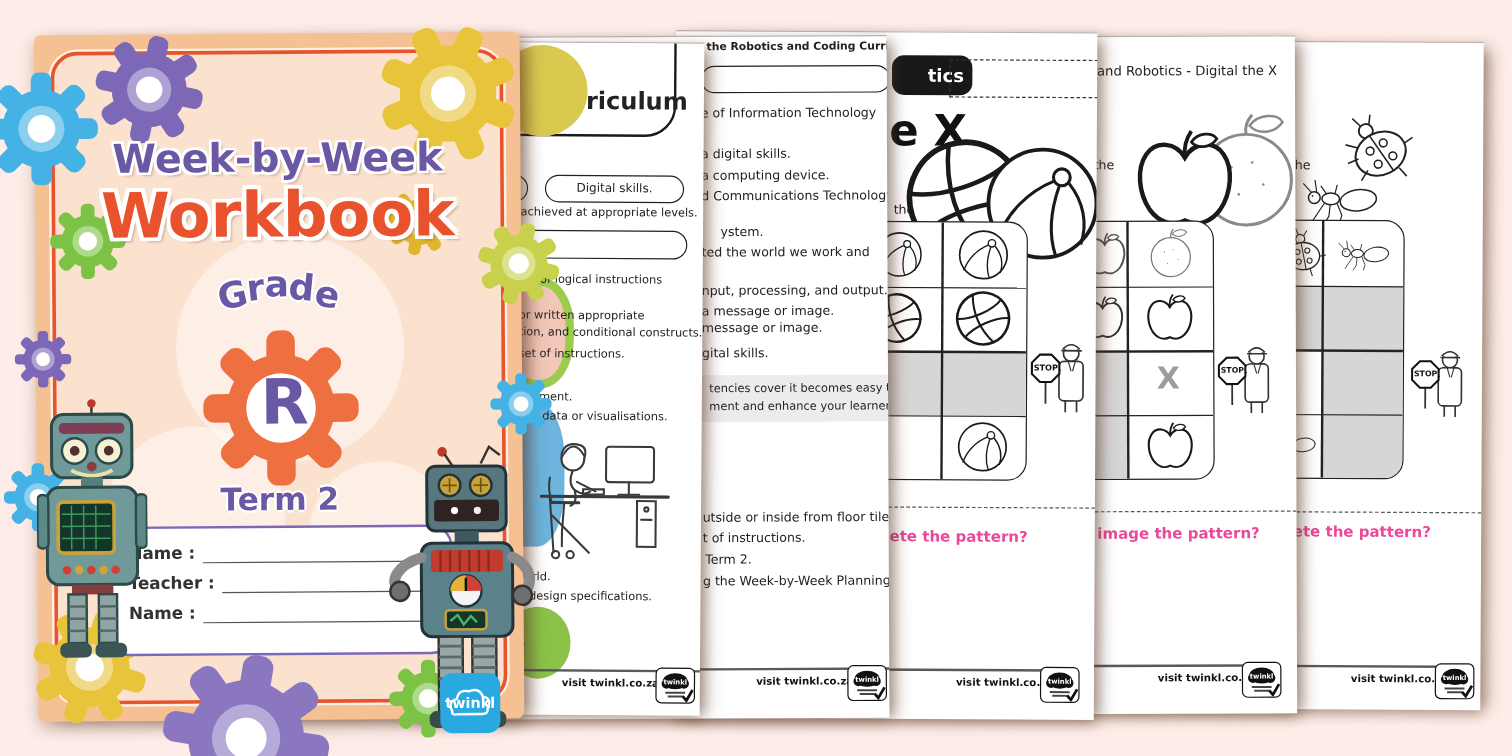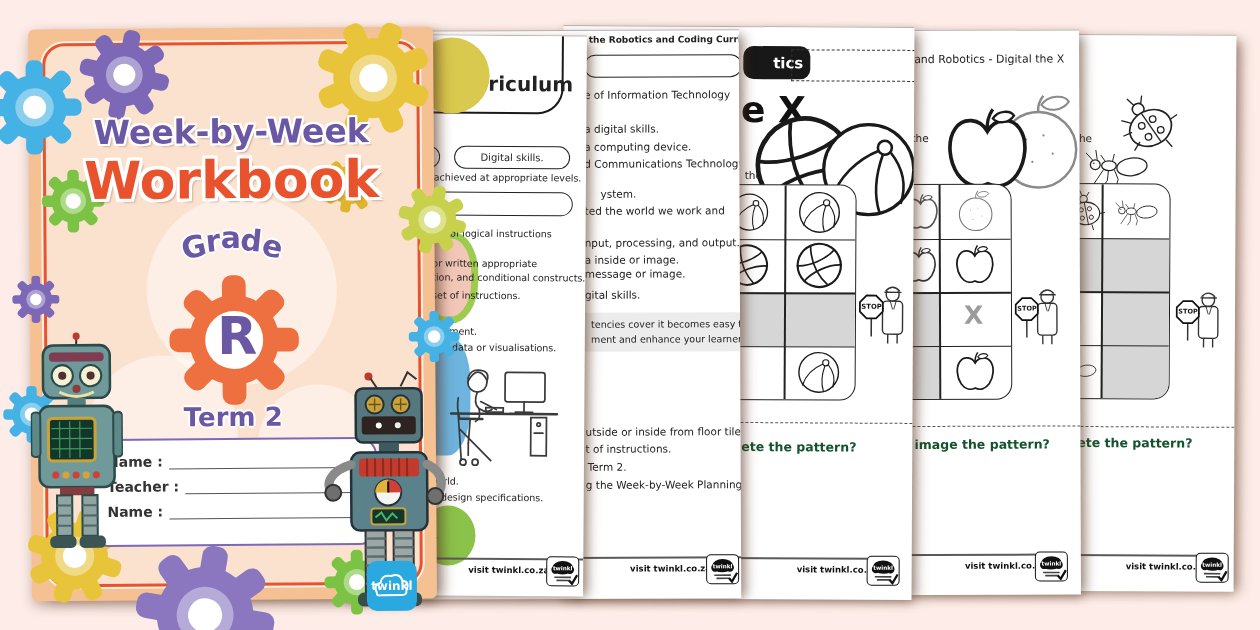--- a/index.html
+++ b/index.html
@@ -15,21 +15,21 @@
   .b{font-weight:bold;}
   .pill{position:absolute;border:1.5px solid #222;border-radius:999px;background:#fff;display:flex;align-items:center;justify-content:center;font-size:10px;color:#222;white-space:nowrap;}
   .rule{position:absolute;height:2.4px;background:#5a5a5a;}
   .dash{position:absolute;border-top:1.7px dashed #555;}
   .visit{position:absolute;font-size:8.5px;font-weight:bold;color:#111;white-space:nowrap;}
   .minibadge{position:absolute;width:31px;height:28px;background:#fff;border:1.5px solid #111;border-radius:5px;}
   .grid{position:absolute;border:1.7px solid #222;border-radius:16px;background:#fff;overflow:hidden;}
   .gh{position:absolute;left:0;right:0;height:1.5px;background:#222;}
   .gv{position:absolute;top:0;bottom:0;width:1.5px;background:#222;}
   .gc{position:absolute;background:#d6d6d6;}
-  .q{position:absolute;font-size:12.5px;font-weight:bold;color:#14532d;white-space:nowrap;}
+  .q{position:absolute;font-size:12.5px;font-weight:bold;color:#ec4899;white-space:nowrap;}
   .icon{position:absolute;}
   .xmark{position:absolute;font-size:25px;font-weight:bold;color:#9c9c9c;}
   .hbox{position:absolute;border:2px solid #1a1a1a;border-radius:26px;background:#fff;}
   .gbox{position:absolute;background:#ececec;border-radius:4px;padding:5px 8px;}
   .gbox div{font-size:9.5px;color:#222;white-space:nowrap;line-height:1.55;}
   .badge4{position:absolute;background:#181818;color:#fff;border-radius:10px;display:flex;align-items:center;justify-content:flex-end;padding-right:7px;font-weight:bold;font-size:15px;}
   .dashbox{position:absolute;border:1.7px dashed #333;border-right:none;}
   .capsbadge{position:absolute;background:#e8512d;border-radius:14px;display:flex;align-items:center;justify-content:center;color:#fff;font-weight:bold;font-size:26px;letter-spacing:1px;box-shadow:0 2px 3px rgba(120,60,20,.3);}
   .title1{position:absolute;width:100%;text-align:center;color:#6a58a5;font-weight:bold;font-size:33px;
     text-shadow:-2px 0 #fff,2px 0 #fff,0 -2px #fff,0 2px #fff,2px 2px #fff,-2px 2px #fff,2px -2px #fff,-2px -2px #fff,3px 3px 2px rgba(120,80,60,.35);}
@@ -335,21 +335,21 @@
   <div class="page sheet" style="left:345px;top:30px;width:395px;height:568px;transform:rotate(-.25deg)">
     <span class="t b" style="left:245px;top:4px;font-size:9px">the Robotics and Coding Curriculum.</span>
     <div class="pill" style="left:240px;top:24px;width:156px;height:21px"></div>
     <span class="t" style="left:240px;top:58px">e of Information Technology</span>
     <span class="t" style="left:240px;top:92px">a digital skills.</span>
     <span class="t" style="left:240px;top:110px">a computing device.</span>
     <span class="t" style="left:240px;top:127px">d Communications Technology)</span>
     <span class="t" style="left:256px;top:157px">ystem.</span>
     <span class="t" style="left:240px;top:174px">ted the world we work and</span>
     <span class="t" style="left:240px;top:206px">nput, processing, and output.</span>
-    <span class="t" style="left:240px;top:223px">a inside or image.</span>
+    <span class="t" style="left:240px;top:223px">a message or image.</span>
     <span class="t" style="left:240px;top:237px">message or image.</span>
     <span class="t" style="left:240px;top:258px">gital skills.</span>
     <div class="gbox" style="left:238px;top:282px;width:150px">
       <div>tencies cover it becomes easy to</div>
       <div>ment and enhance your learners'</div>
     </div>
     <span class="t" style="left:240px;top:395px">utside or inside from floor tiles)</span>
     <span class="t" style="left:240px;top:412px">t of instructions.</span>
     <span class="t" style="left:242px;top:430px">Term 2.</span>
     <span class="t" style="left:240px;top:448px">g the Week-by-Week Planning.</span>

